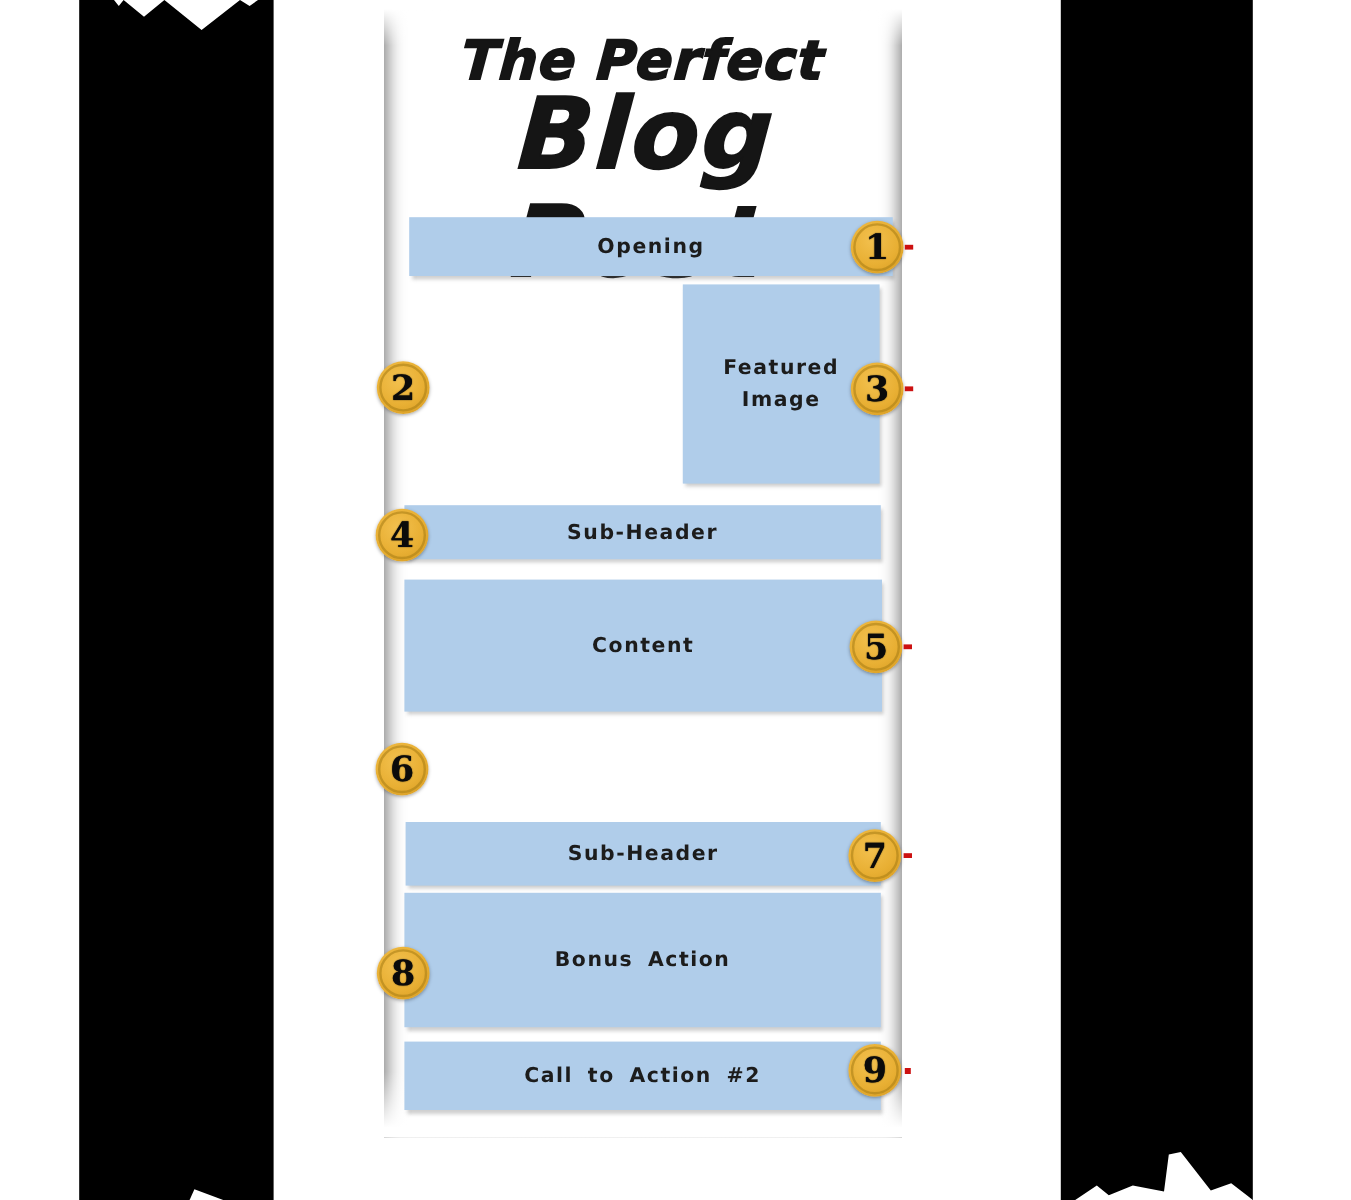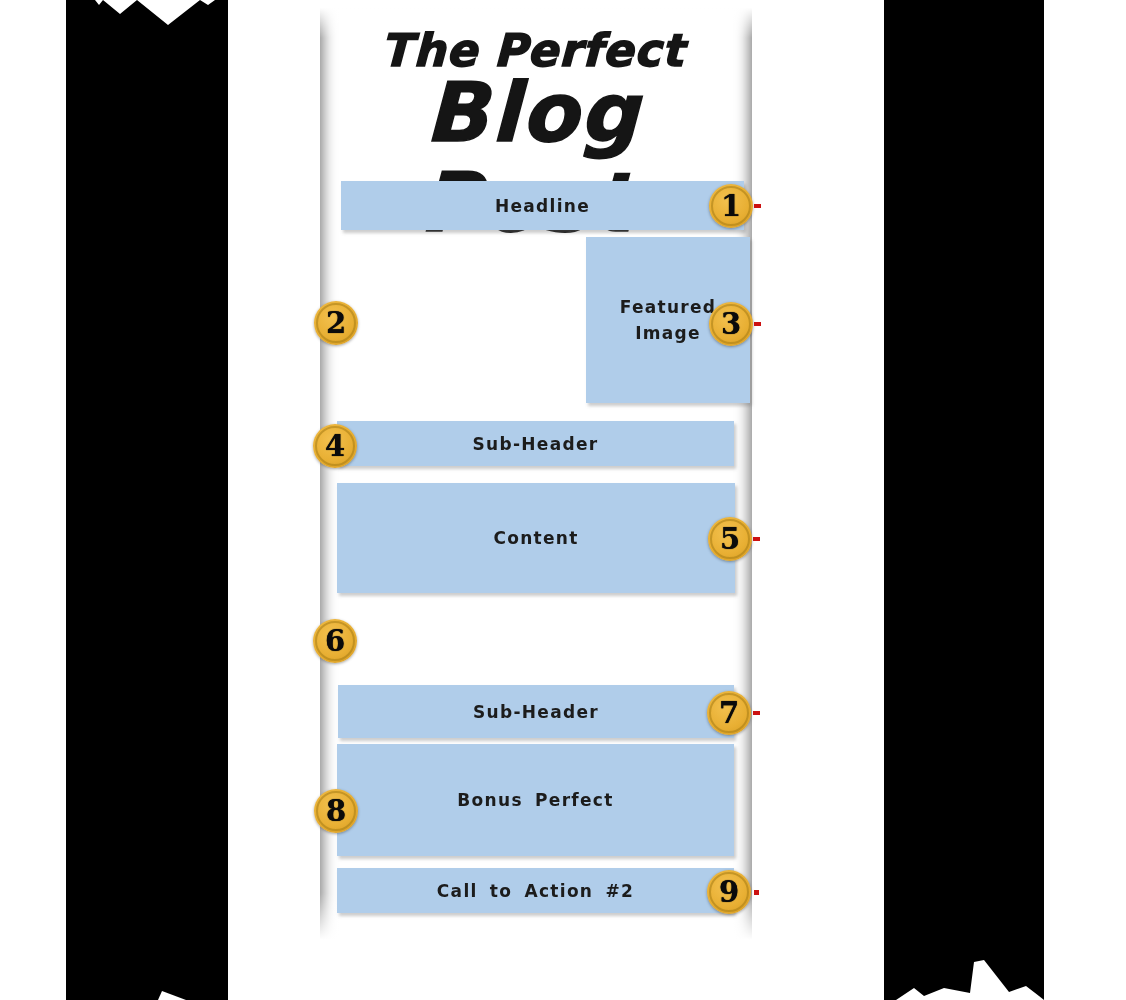--- a/index.html
+++ b/index.html
@@ -43,27 +43,27 @@
   
   .box{
     position:absolute;background:var(--box-blue,#b0cdea);
     display:flex;align-items:center;justify-content:center;text-align:center;
     font-weight:bold;font-size:17px;color:var(--label-text,#1c1c1c);
     letter-spacing:1.3px;word-spacing:5px;line-height:26px;
     box-shadow:2px 3px 3px rgba(110,110,110,.35);
   }
   .box-1{left:341px;top:181px;width:403px;height:49px;}
   .box-2{left:339px;top:238px;width:214px;height:166px;}
-  .box-3{left:569px;top:237px;width:164px;height:166px;padding:0 30px;box-sizing:border-box;margin-left:17px;}
+  .box-3{left:569px;top:237px;width:164px;height:166px;padding:0 30px;box-sizing:border-box;}
   .box-4{left:337px;top:421px;width:397px;height:45px;}
   .box-5{left:337px;top:483px;width:398px;height:110px;text-align:right;}
   .box-6{left:339px;top:602px;width:396px;height:70px;}
   .box-7{left:338px;top:685px;width:396px;height:53px;}
   .box-8{left:337px;top:744px;width:397px;height:112px;}
-  .box-9{left:337px;top:868px;width:397px;height:45px;text-align:right;}
+  .box-9{left:337px;top:868px;width:397px;height:57px;text-align:right;}
 
   
   .badge{
     position:absolute;width:44px;height:44px;border-radius:50%;
     background:radial-gradient(circle at 42% 36%, #f3c14f 0%, var(--badge-gold,#e8af33) 55%, #d2971f 100%);
     box-shadow:0 1px 3px rgba(0,0,0,.35);
     display:flex;align-items:center;justify-content:center;
     font-family:"DejaVu Serif", serif;font-weight:bold;font-size:29px;
     color:var(--badge-number,#0b0b0b);
     text-shadow:0 0 1px #000;
@@ -98,26 +98,26 @@
     <svg width="160" height="1000" viewBox="0 0 160 1000">
       <polygon fill="#ffffff" points="12,1000 30,988 40,996 60,988 86,993 90,962 100,960 125,992 142,986 155,996 160,1000"></polygon>
     </svg>
   </div>
 
   <div class="paper"></div>
 
   <div class="title1">The Perfect</div>
   <div class="title2">Blog Post</div>
 
-  <div class="box box-1">Headline</div>
+  <div class="box box-1">Opening</div>
   <div class="box box-3">Featured Image</div>
   <div class="box box-4">Sub-Header</div>
   <div class="box box-5">Content</div>
   <div class="box box-7">Sub-Header</div>
-  <div class="box box-8">Bonus Perfect</div>
+  <div class="box box-8">Bonus Action</div>
   <div class="box box-9">Call to Action #2</div>
 
   <div class="badge g1">
       <span>1</span>
     </div>
   <div class="badge g2">
       <span>2</span>
     </div>
   <div class="badge g3">
       <span>3</span>

